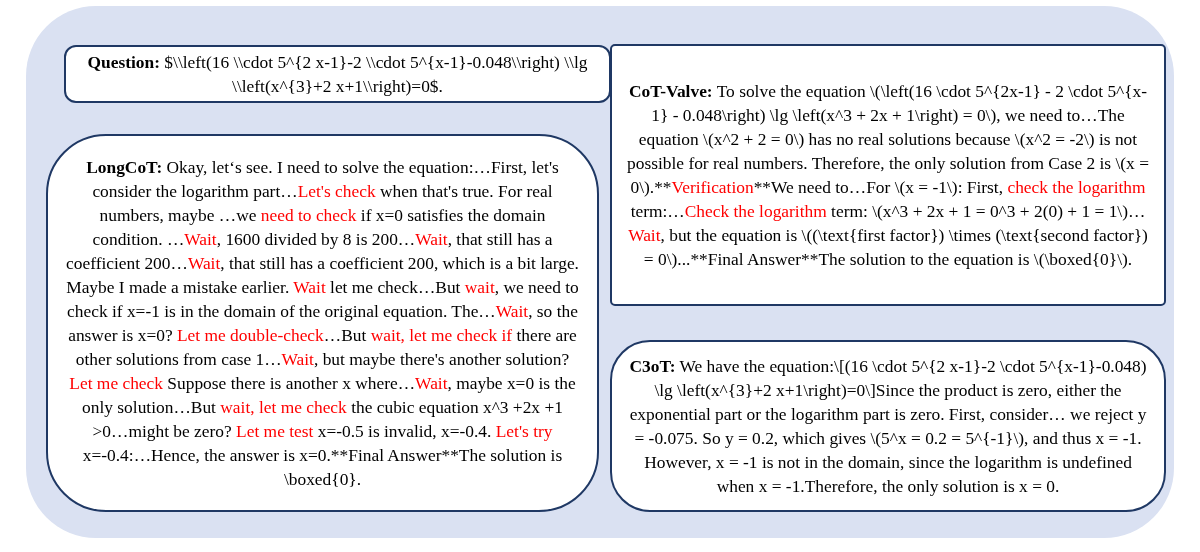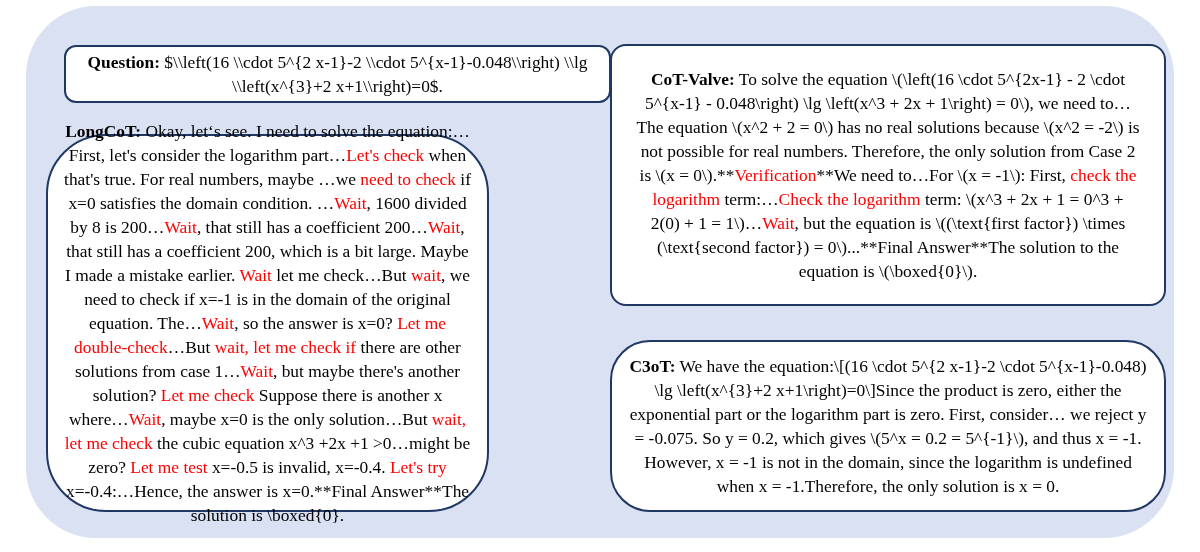--- a/index.html
+++ b/index.html
@@ -25,22 +25,22 @@
     font-size: 17.4px;
     line-height: 24px;
     display: flex;
     align-items: center;
     justify-content: center;
   }
   .box .txt { display: block; }
   .box b { font-weight: bold; }
   .red { color: #ff0000; }
   #question { left: 64px; top: 45px; width: 547px; height: 58px; border-radius: 12px; padding: 0 10px; }
-  #longcot { left: 46px; top: 134px; width: 443px; height: 378px; border-radius: 60px; padding: 0 16px; }
-  #cotvalve { left: 610px; top: 44px; width: 556px; height: 262px; border-radius: 16px; padding: 0 24px; }
+  #longcot { left: 46px; top: 134px; width: 553px; height: 378px; border-radius: 60px; padding: 0 16px; }
+  #cotvalve { left: 610px; top: 44px; width: 556px; height: 262px; border-radius: 5px; padding: 0 12px; }
   #c3ot { left: 610px; top: 340px; width: 556px; height: 172px; border-radius: 40px; padding: 13px 14px; }
 </style>
 </head>
 <body>
 
 <div class="panel"></div>
 
 <div class="box" id="question">
   <span class="txt"><b>Question:</b><span><span> $\\left(16 \\cdot 5^{2 x-1}-2 \\cdot 5^{x-1}-0.048\\right) \\lg \\left(x^{3}+2 x+1\\right)=0$.</span></span></span>
 </div>

